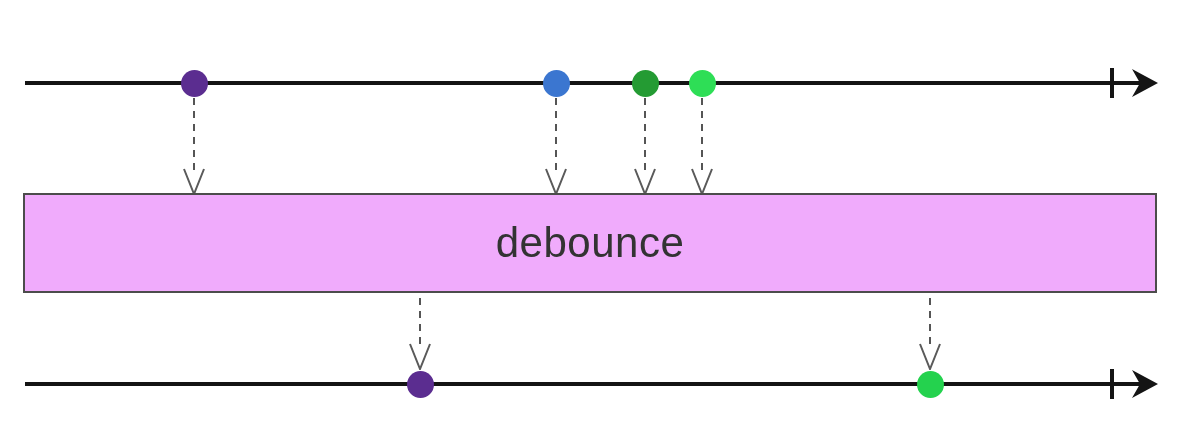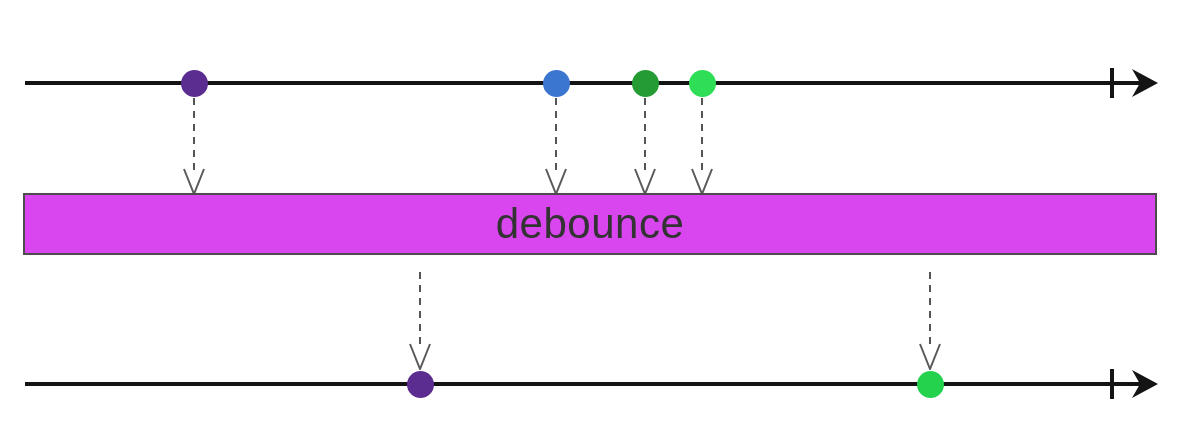--- a/index.html
+++ b/index.html
@@ -78,16 +78,16 @@
     </div>
   <div class="layer" id="output-timeline">
       <div class="abs" style="left: 25px; top: 382px; width: 1118px; height: 4px; background: rgb(20, 20, 20);"></div>
       <div class="abs" style="left: 1110px; top: 369px; width: 4px; height: 30px; background: rgb(20, 20, 20);"></div>
       <svg width="26" height="28" style="position: absolute; left: 1132px; top: 370px;">
         <polygon points="0,0 26,14 0,28 8,14" fill="#141414"></polygon>
       </svg>
       <div class="abs" style="left: 406.5px; top: 370.5px; width: 27px; height: 27px; border-radius: 50%; background: rgb(91, 45, 144);"></div>
       <div class="abs" style="left: 916.5px; top: 370.5px; width: 27px; height: 27px; border-radius: 50%; background: rgb(36, 210, 78);"></div>
     </div>
-  <div class="opbox" id="operator-box" style="left: 23px; top: 193px; width: 1134px; height: 62px; border-color: rgb(76, 76, 76); background: #d946ef;">
+  <div class="opbox" id="operator-box" style="left: 23px; top: 193px; width: 1134px; height: 100px; border-color: rgb(76, 76, 76); background: #f0abfc;">
     <span style="color: rgb(51, 51, 51);">debounce</span>
   </div>
 </div>
 
 </body></html>

